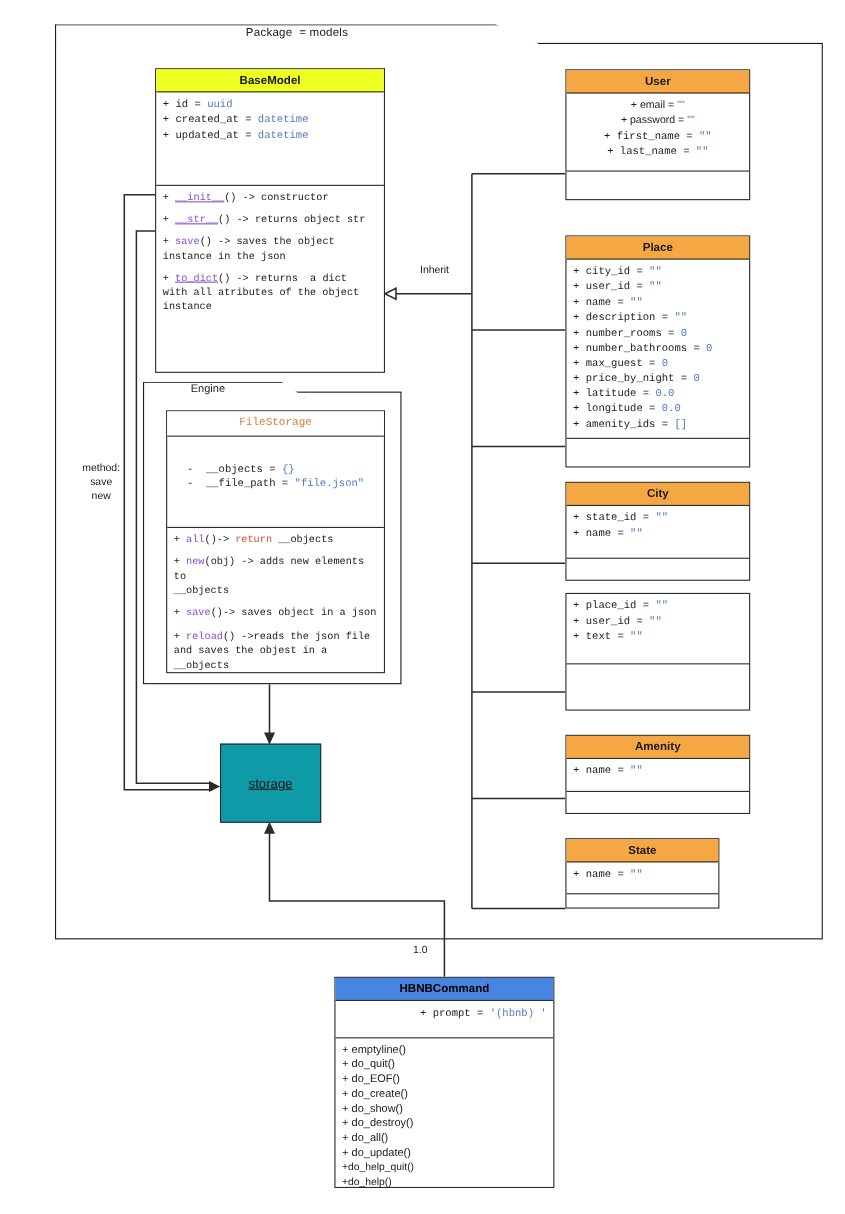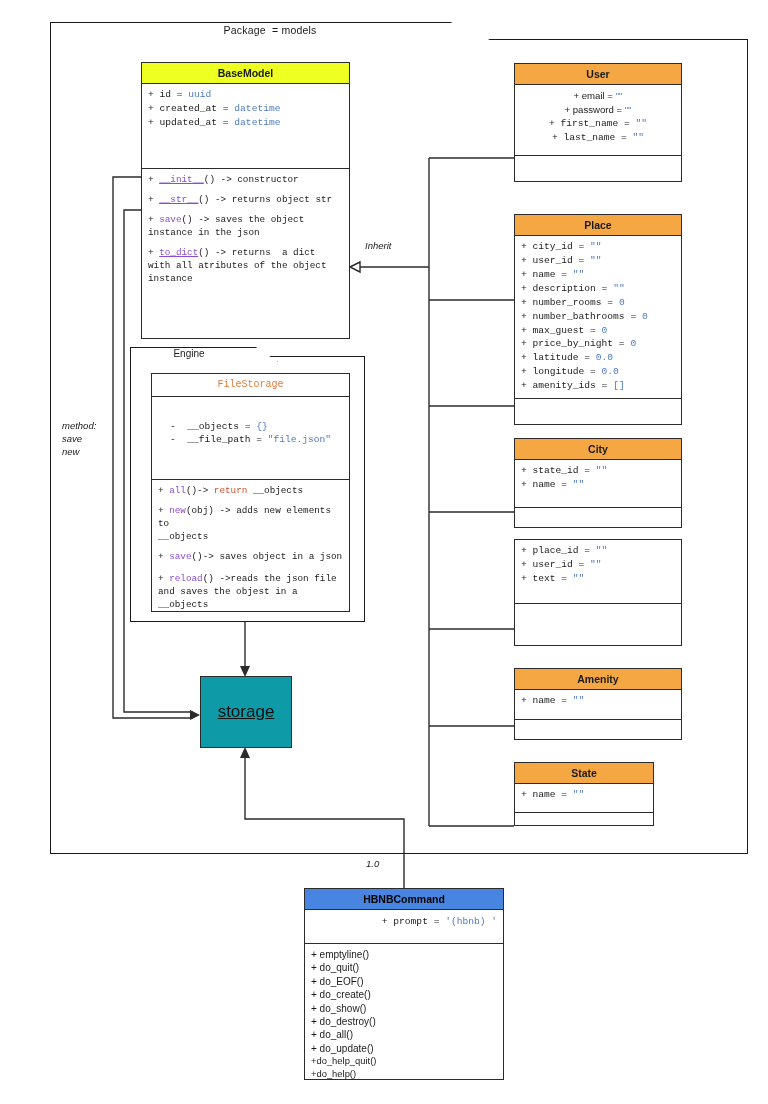--- a/index.html
+++ b/index.html
@@ -102,25 +102,25 @@
   #hbnb .prompt{text-align:right;height:24px;padding-top:5px;}
   #hbnb .ops{font-size:10px;line-height:1.34;font-family:"Liberation Sans",sans-serif;}
 
   
   #storage{
     left:200px;top:676px;width:92px;height:72px;
     background:#0F9AA8;border:1.4px solid #2b2b2b;
     display:flex;align-items:center;justify-content:center;
   }
   #storage span{
-    font-size:17px;text-decoration:underline;color:#111;
-  }
-
-  
-  .flab{font-size:9.5px;color:#1a1a1a;text-align:left;line-height:1.35;font-style:italic;}
+    font-size:12px;text-decoration:underline;color:#111;
+  }
+
+  
+  .flab{font-size:9.5px;color:#1a1a1a;text-align:center;line-height:1.35;}
   #inherit-label{left:365px;top:240px;width:60px;}
   #method-label{left:62px;top:420px;width:60px;}
   #mult-label{left:366px;top:858px;width:32px;}
 
   
   #wires{position:absolute;left:0;top:0;width:768px;height:1104px;pointer-events:none;}
 </style>
 </head>
 <body>
 

